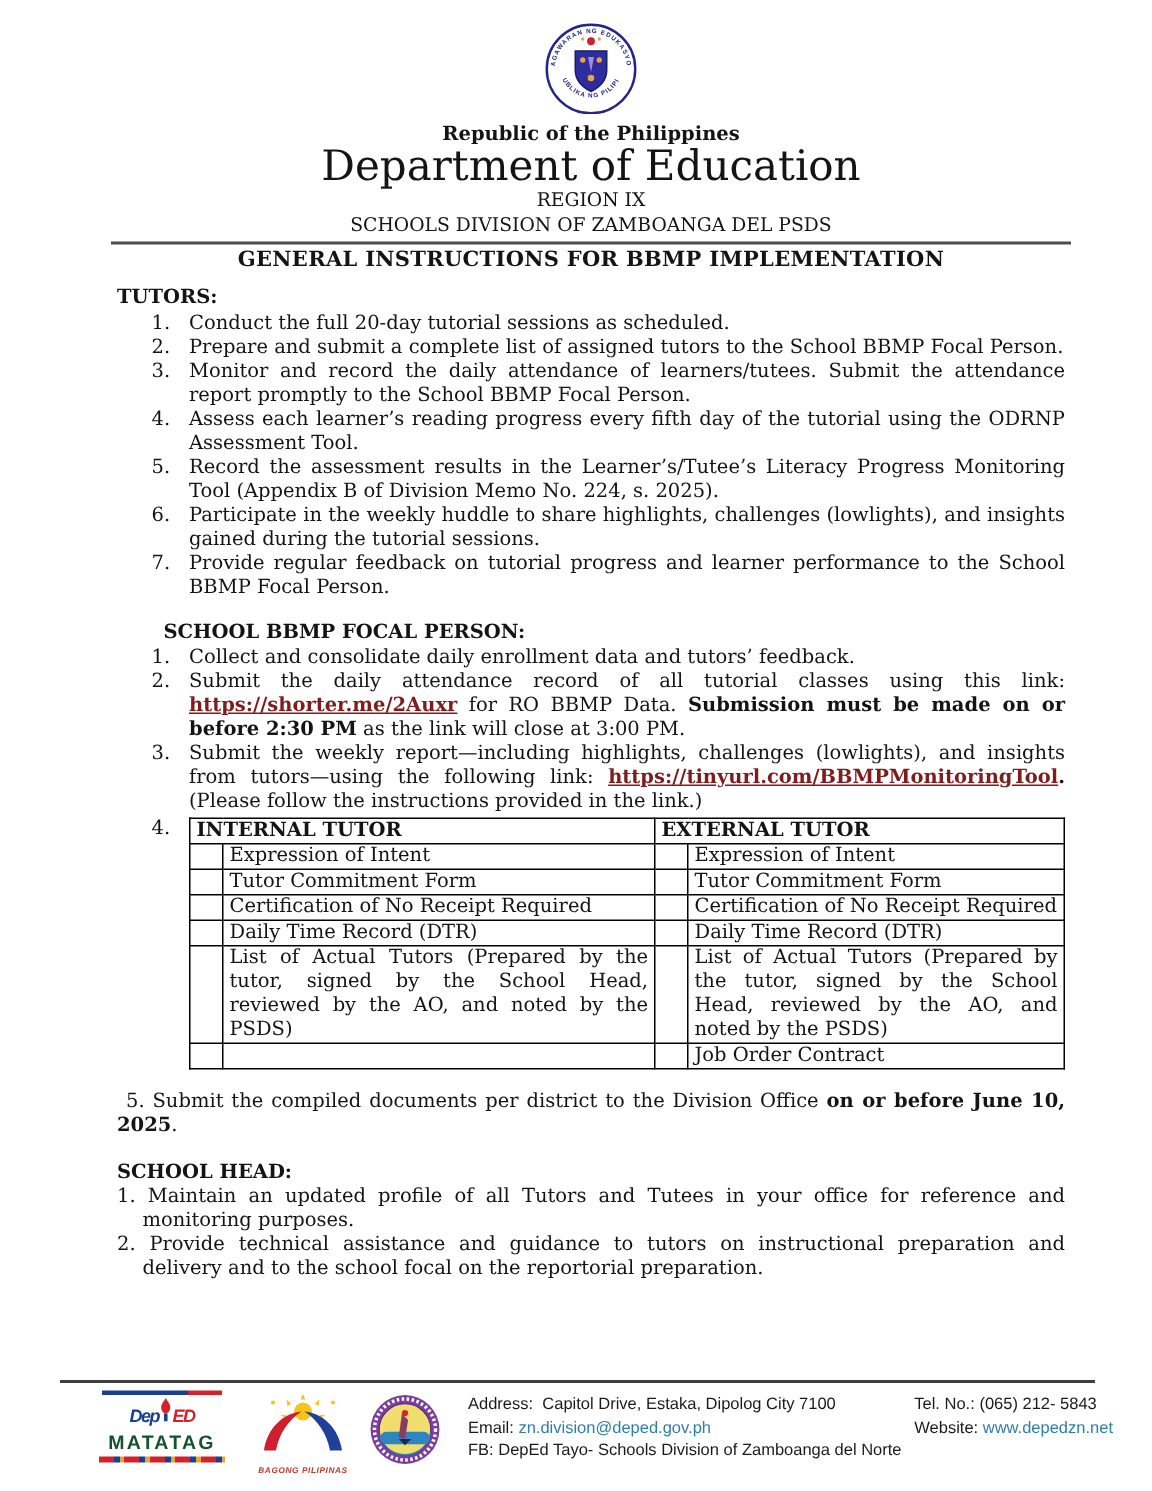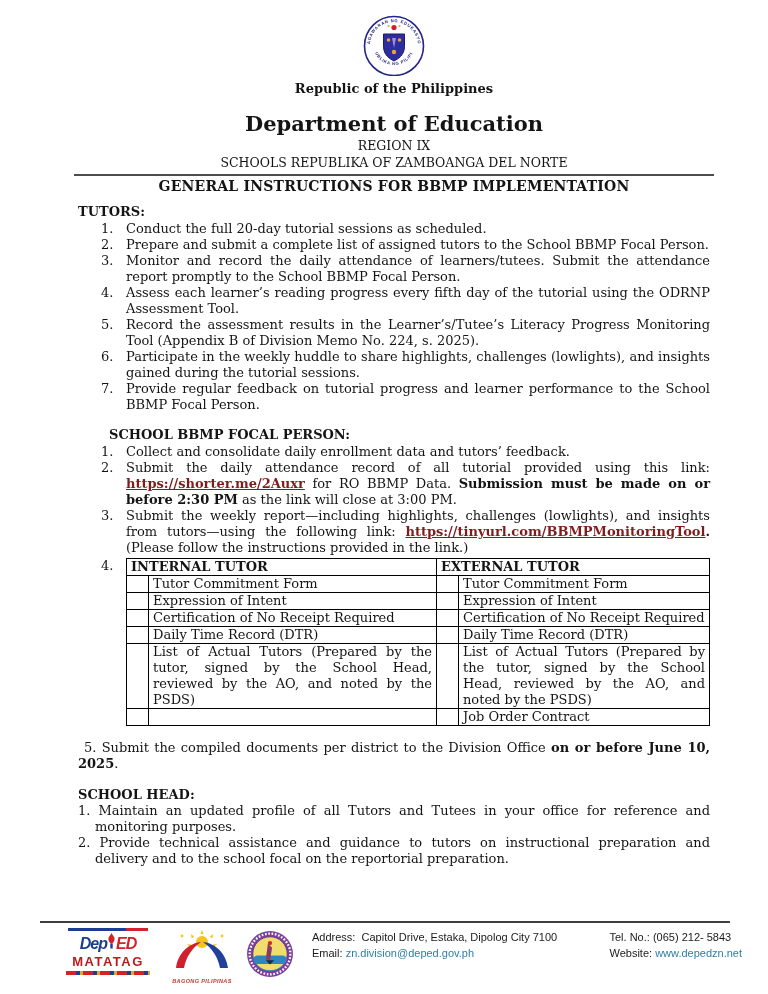--- a/index.html
+++ b/index.html
@@ -7,21 +7,21 @@
     width:768px; height:994px; margin:0 auto; background:#ffffff;
     font-family:"DejaVu Serif", serif; font-size:13px; line-height:16px; color:#141414;
     display:flex; flex-direction:column; box-sizing:border-box; overflow:hidden;
   }
   .content { padding:12px 58px 0 78px; }
 
   
   .doc-header { text-align:center; }
   .seal-svg { width:64px; height:64px; display:inline-block; }
   .republic { font-size:13px; font-weight:bold; margin-top:1px; }
-  .department { font-size:21px; font-weight:bold; margin-top:15px; line-height:24px; }
+  .department { font-size:28px; font-weight:normal; margin-top:1px; line-height:24px; }
   .region { font-size:12.5px; margin-top:2px; }
   .division { font-size:12.5px; margin-top:1px; }
   .header-rule { border:0; border-top:2.5px solid #4d4d4d; margin:3px -4px 2px -4px; }
   .doc-title { font-weight:bold; font-size:14px; letter-spacing:.2px; margin-top:2px; }
 
   
   .sec-head { font-weight:bold; margin:10px 0 0 0; }
   .sec-head.gap { margin-top:14px;margin-left:31px; }
   .num-list { margin:1px 0 0 0; padding:0 0 0 22px; list-style:none; counter-reset:n; }
   .num-list > li { counter-increment:n; position:relative; padding-left:26px; text-align:justify; }
@@ -38,24 +38,24 @@
 
   .p5 { margin:14px 0 0 0; text-align:justify; text-indent:6px; }
   .sh-item { margin:0; padding-left:17px; text-indent:-17px; text-align:justify; }
 
   
   .doc-footer { margin-top:auto; flex-shrink:0; padding:0 0 10px 0; }
   .footer-rule { border:0; border-top:2px solid #3f3f3f; margin:0 38px 5px 40px; }
   .footer-row { display:flex; align-items:flex-start; padding-left:58px; gap:12px; }
   .deped-logo { width:100px; text-align:center; font-family:"Liberation Sans", sans-serif; flex-shrink:0; }
   .deped-bar { height:3px; background:linear-gradient(90deg,#1b3f8f 0 72%, #d2232a 72% 100%); margin:0 10px 2px 10px; }
-  .deped-word { font-weight:bold; font-size:16px; line-height:22px; font-style:italic; letter-spacing:-1px; }
+  .deped-word { font-weight:bold; font-size:12px; line-height:22px; font-style:italic; letter-spacing:-1px; }
   .deped-word .dep { color:#1b3f8f; }
   .deped-word .ed { color:#d2232a; }
-  .matatag { color:#b91c1c; font-weight:bold; font-size:13px; line-height:14px; letter-spacing:1.5px; }
+  .matatag { color:#14532d; font-weight:bold; font-size:13px; line-height:14px; letter-spacing:1.5px; }
   .tagline-strip { height:4px; margin:2px 8px 0 8px;
     background:repeating-linear-gradient(90deg,#d2232a 0 10px,#1b3f8f 10px 14px,#e8a33d 14px 17px); }
   .bagong-wrap { width:64px; text-align:center; flex-shrink:0; }
   .bagong-label { color:#c0392b; font-weight:bold; font-style:italic; font-size:5.5px; line-height:6px;
     font-family:"Liberation Sans", sans-serif; letter-spacing:.4px; }
   .division-seal-svg { width:48px; height:48px; flex-shrink:0; margin-top:2px; }
   .contact { flex:1; font-family:"Liberation Sans", sans-serif; font-size:11px; line-height:15.5px;
     color:#1a1a1a; display:grid; grid-template-columns:1fr auto; column-gap:18px; padding:2px 26px 0 6px; }
   .contact .full { grid-column:1 / span 2; }
   .flink { color:#2d7fa8; cursor:pointer;margin-top:30px; }
@@ -84,68 +84,68 @@
         <circle cx="37.5" cy="14" r="1.1" fill="#e8a33d"></circle>
         <path d="M21.5 22 h21 v12.5 c0 8.5 -6.5 12.5 -10.5 14.5 c-4 -2 -10.5 -6 -10.5 -14.5 Z" fill="#2d2d9e" stroke="#1a1a6e" stroke-width="1"></path>
         <circle cx="26.5" cy="28" r="1.8" fill="#e8a33d"></circle>
         <circle cx="37.5" cy="28" r="1.8" fill="#e8a33d"></circle>
         <circle cx="32" cy="40" r="2.2" fill="#e8a33d"></circle>
         <path d="M30 26 l2 10 l2 -10 z" fill="#c9a1e8" opacity="0.8"></path>
       </svg>
       <div class="republic">Republic of the Philippines</div>
       <div class="department">Department of Education</div>
       <div class="region">REGION IX</div>
-      <div class="division">SCHOOLS REPUBLIKA OF ZAMBOANGA DEL NORTE</div>
+      <div class="division">SCHOOLS DIVISION OF ZAMBOANGA DEL PSDS</div>
       <hr class="header-rule">
       <div class="doc-title">GENERAL INSTRUCTIONS FOR BBMP IMPLEMENTATION</div>
     </div>
 
     <p class="sec-head">TUTORS:</p>
     <ol class="num-list">
       <li>Conduct the full 20-day tutorial sessions as scheduled.</li>
       <li>Prepare and submit a complete list of assigned tutors to the School BBMP Focal Person.</li>
       <li>Monitor and record the daily attendance of learners/tutees. Submit the attendance report promptly to the School BBMP Focal Person.</li>
       <li>Assess each learner’s reading progress every fifth day of the tutorial using the ODRNP Assessment Tool.</li>
       <li>Record the assessment results in the Learner’s/Tutee’s Literacy Progress Monitoring Tool (Appendix B of Division Memo No. 224, s. 2025).</li>
       <li>Participate in the weekly huddle to share highlights, challenges (lowlights), and insights gained during the tutorial sessions.</li>
       <li>Provide regular feedback on tutorial progress and learner performance to the School BBMP Focal Person.</li>
     </ol>
 
     <p class="sec-head gap">SCHOOL BBMP FOCAL PERSON:</p>
     <ol class="num-list">
       <li>Collect and consolidate daily enrollment data and tutors’ feedback.</li>
-      <li><span>Submit the daily attendance record of all tutorial provided using this link: </span><a class="doclink">https://shorter.me/2Auxr</a><span> for RO BBMP Data. </span><b class="seg">Submission must be made on or before 2:30 PM</b><span> as the link will close at 3:00 PM.</span></li>
+      <li><span>Submit the daily attendance record of all tutorial classes using this link: </span><a class="doclink">https://shorter.me/2Auxr</a><span> for RO BBMP Data. </span><b class="seg">Submission must be made on or before 2:30 PM</b><span> as the link will close at 3:00 PM.</span></li>
       <li><span>Submit the weekly report—including highlights, challenges (lowlights), and insights from tutors—using the following link: </span><a class="doclink">https://tinyurl.com/BBMPMonitoringTool</a><b class="seg">.</b><span> (Please follow the instructions provided in the link.)</span></li>
       <li>
         
         <table class="checklist">
           <colgroup>
               <col style="width:22px">
               <col style="width:288px">
               <col style="width:22px">
               <col>
             </colgroup>
           <thead>
             <tr>
               <th colspan="2">INTERNAL TUTOR</th>
               <th colspan="2">EXTERNAL TUTOR</th>
             </tr>
           </thead>
           <tbody>
             <tr>
               <td class="chk"></td>
+              <td class="txt">Expression of Intent</td>
+              <td class="chk"></td>
+              <td class="txt">Expression of Intent</td>
+            </tr>
+            <tr>
+              <td class="chk"></td>
               <td class="txt">Tutor Commitment Form</td>
               <td class="chk"></td>
               <td class="txt">Tutor Commitment Form</td>
-            </tr>
-            <tr>
-              <td class="chk"></td>
-              <td class="txt">Expression of Intent</td>
-              <td class="chk"></td>
-              <td class="txt">Expression of Intent</td>
             </tr>
             <tr>
               <td class="chk"></td>
               <td class="txt">Certification of No Receipt Required</td>
               <td class="chk"></td>
               <td class="txt">Certification of No Receipt Required</td>
             </tr>
             <tr>
               <td class="chk"></td>
               <td class="txt">Daily Time Record (DTR)</td>
@@ -217,16 +217,17 @@
         <path d="M21 13 l4 4 l-2 12 l-4 -1 Z" fill="#8b3a62"></path>
         <circle cx="23" cy="12.5" r="2" fill="#d2232a"></circle>
         <path d="M19 29 l8 0 l-4 4 Z" fill="#1b2a4a"></path>
       </svg>
 
       <div class="contact">
         <div><span>Address:</span>&nbsp; <span>Capitol Drive, Estaka, Dipolog City 7100</span></div>
         <div><span>Tel. No.:</span> <span>(065) 212- 5843</span></div>
         <div><span>Email:</span> <a class="flink">zn.division@deped.gov.ph</a></div>
         <div><span>Website:</span> <a class="flink">www.depedzn.net</a></div>
+        <div class="full">FB: DepEd Tayo- Schools Division of Zamboanga del Norte</div>
       </div>
     </div>
   </div>
 </div>
 
 </body></html>

